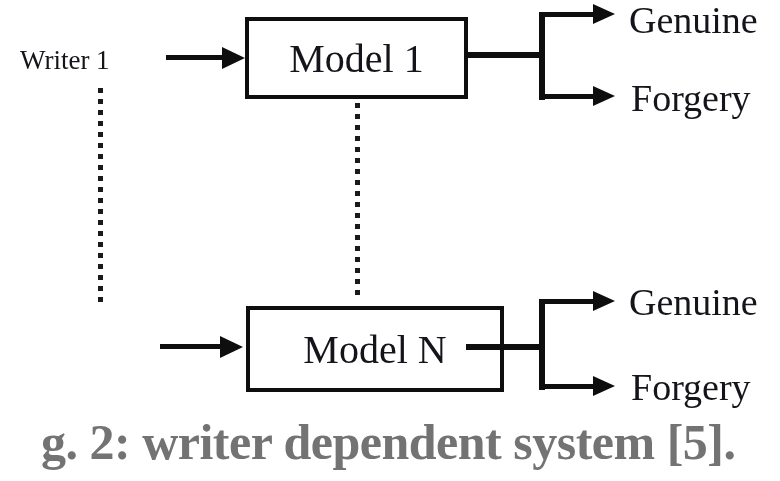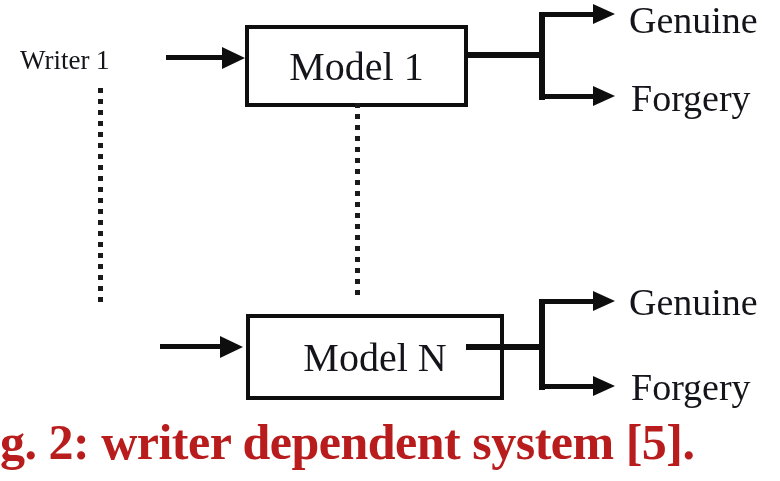--- a/index.html
+++ b/index.html
@@ -30,21 +30,20 @@
   }
 
   
   .model-box {
     border: 4px solid #0e0e0e;
     background: #ffffff;
     display: flex;
     align-items: center;
     justify-content: center;
     box-sizing: border-box;
-    margin-top: 8px;
   }
   .model-box .model-label {
     font-size: 40px;
     white-space: nowrap;
     color: #14141b;
   }
 
   
   .shaft-h { background: #0e0e0e; }
   .head-right {
@@ -69,22 +68,23 @@
       transparent 5px, transparent 11px
     );
   }
 
   
   .caption {
     font-size: 50px;
     font-weight: bold;
     line-height: 58px;
     white-space: nowrap;
-    color: #b91c1c;
+    color: #737373;
     letter-spacing: -0.5px;
+    padding-left: 41px;
   }
 </style>
 </head>
 <body>
 
 <div id="stage">
 
   <div class="abs side-label" style="left:20px; top:36px;">Writer 1</div>
 
   <div class="abs shaft-h" style="left:166px; top:55px; width:58px; height:5px;"></div>

